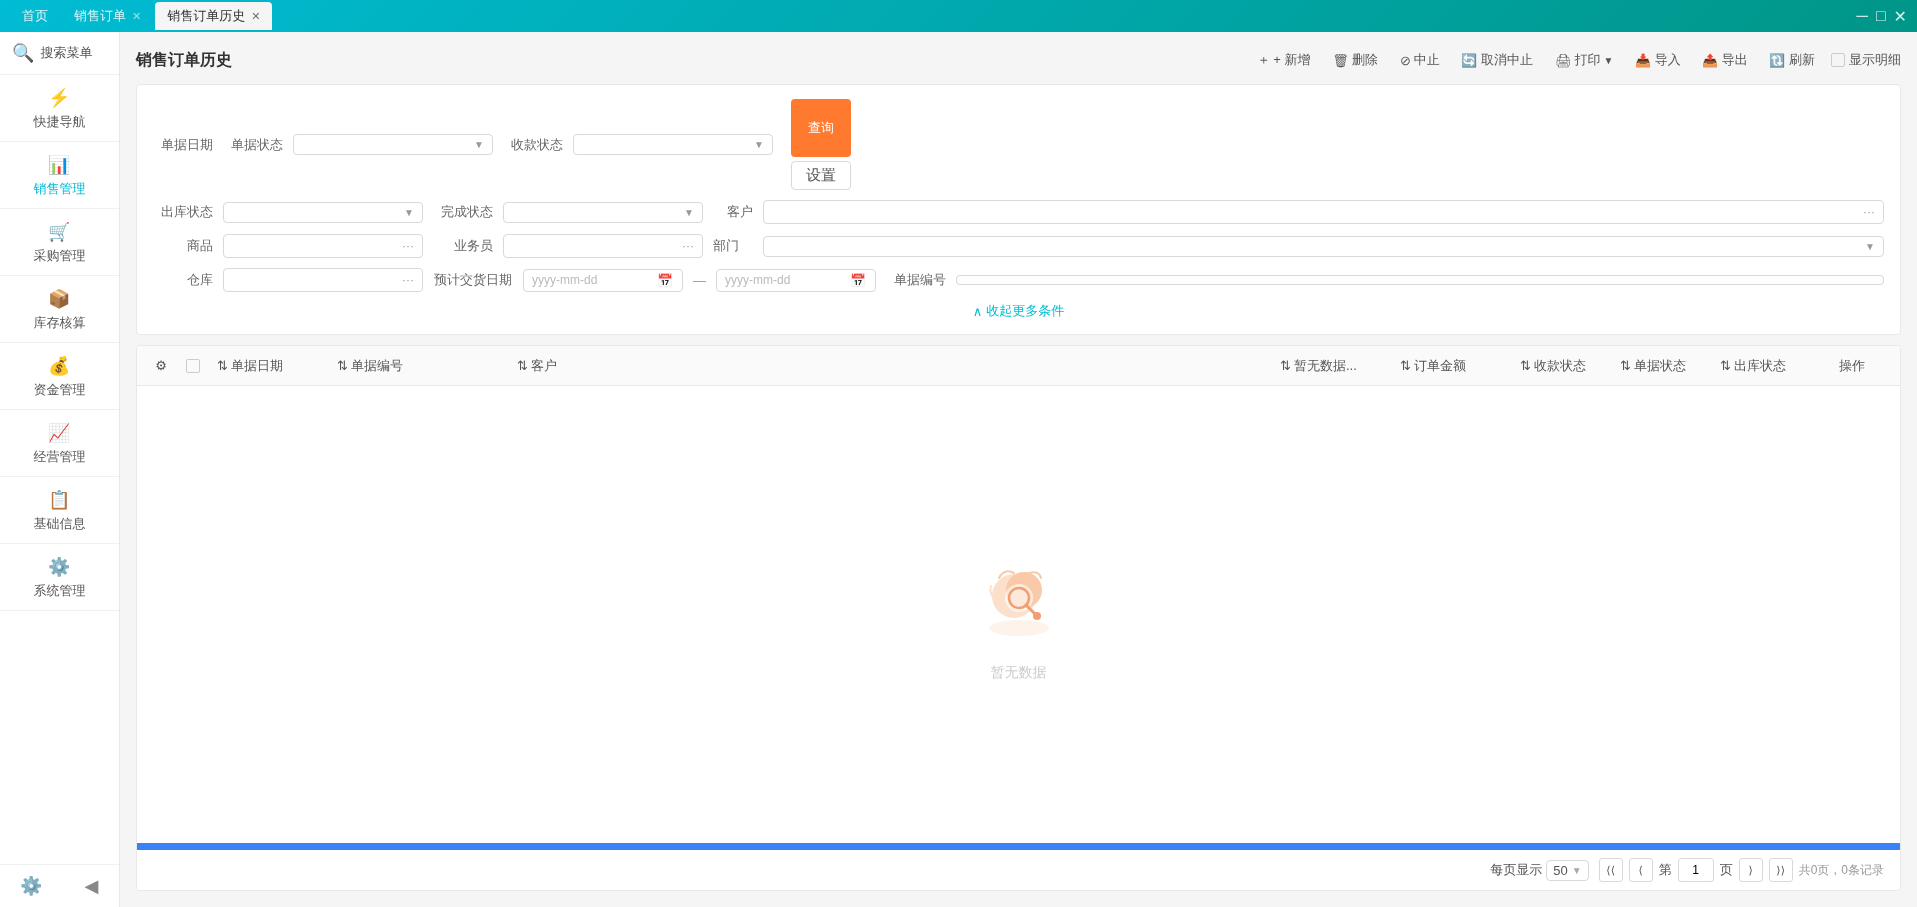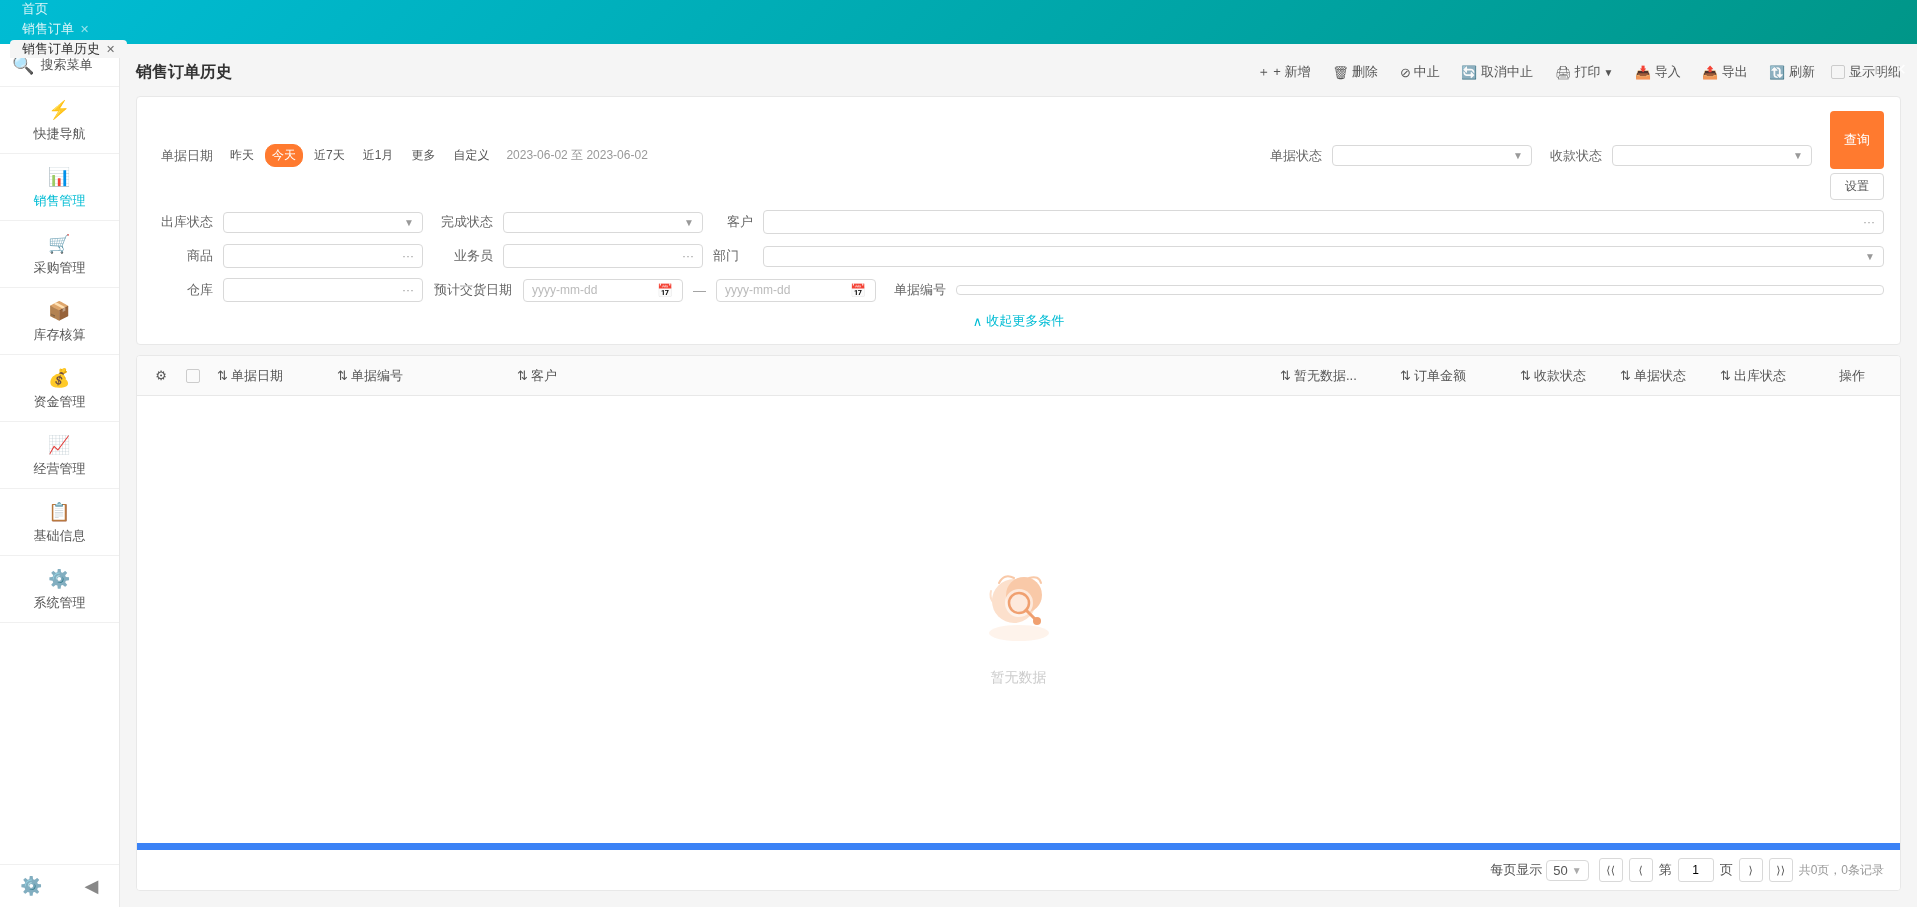--- a/index.html
+++ b/index.html
@@ -1,27 +1,26 @@
 <!DOCTYPE html>
 <html><head>
   <meta charset="utf-8">
   <style>
     * { box-sizing: border-box; margin: 0; padding: 0; font-family: "Microsoft YaHei", "PingFang SC", sans-serif; font-size: 13px; }
     body { display: flex; flex-direction: column; height: 100vh; background: #f5f5f5; overflow: hidden; }
 
     
     .topbar {
-      height: 44px;
+      height: 32px;
       background: linear-gradient(135deg, #00bcd4, #009688);
       display: flex;
-      align-items: flex-start;
+      align-items: center;
       padding: 0 10px;
       gap: 2px;
       position: relative;
-      flex-direction: column;
     }
     .tab-item {
       height: 28px;
       padding: 0 12px;
       border-radius: 4px 4px 0 0;
       display: flex;
       align-items: center;
       gap: 6px;
       cursor: pointer;
       color: rgba(255,255,255,0.85);
@@ -508,47 +507,36 @@
             <span style="border:1px solid #ccc;width:14px;height:14px;display:inline-block;border-radius:2px"></span>
             <span>显示明细</span>
           </span>
         </div>
       </div>
 
       <div class="filter-panel">
 
         <div class="filter-row">
           <span class="filter-label">单据日期</span>
-          <div class="filter-field">
-            <div class="date-quick-btns">
-              <span class="date-btn">昨天</span>
-              <span class="date-btn active">今天</span>
-              <span class="date-btn">近7天</span>
-              <span class="date-btn">近1月</span>
-              <span class="date-btn">更多</span>
-              <span class="date-btn">自定义</span>
-            </div>
-            <span class="date-range-text">2023-06-02 至 2023-06-02</span>
-          </div>
 
           <span class="filter-label" style="min-width:60px;text-align:right">单据状态</span>
           <div class="filter-select" style="min-width:200px">
             <span class="filter-select-text"></span>
             <span class="filter-select-arrow">▼</span>
           </div>
 
           <span class="filter-label" style="min-width:60px;text-align:right">收款状态</span>
           <div class="filter-select" style="min-width:200px">
             <span class="filter-select-text"></span>
             <span class="filter-select-arrow">▼</span>
           </div>
 
           <div style="display:flex;flex-direction:column;gap:4px;margin-left:8px">
             <button class="toolbar-btn-primary">查询</button>
-            <button style="border:1px solid #d9d9d9;background:white;padding:4px 14px;border-radius:4px;cursor:pointer;font-size:12px;color:#555">设置</button>
+            <button style="border:1px solid #d9d9d9;background:white;padding:4px 14px;border-radius:4px;cursor:pointer;font-size:15px;color:#555">设置</button>
           </div>
         </div>
 
         <div class="filter-row">
           <span class="filter-label">出库状态</span>
           <div class="filter-select" style="min-width:200px">
             <span class="filter-select-text"></span>
             <span class="filter-select-arrow">▼</span>
           </div>
 

